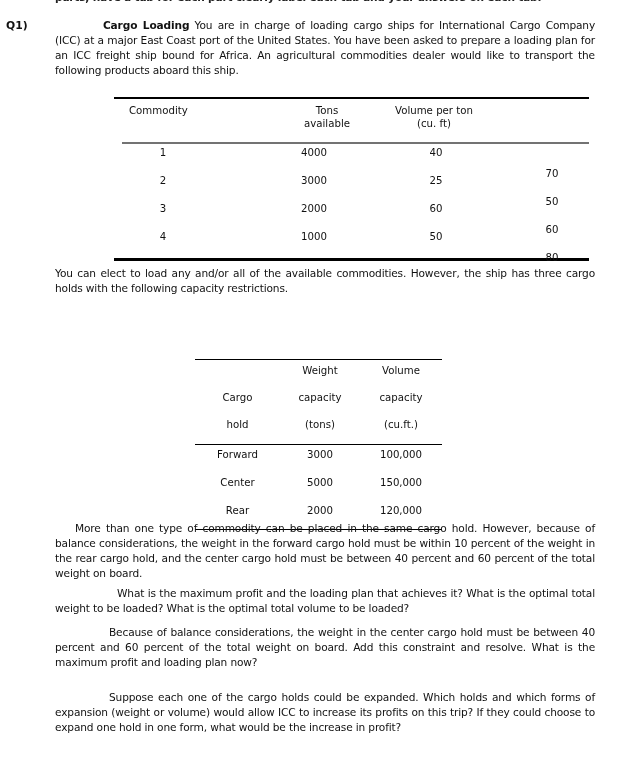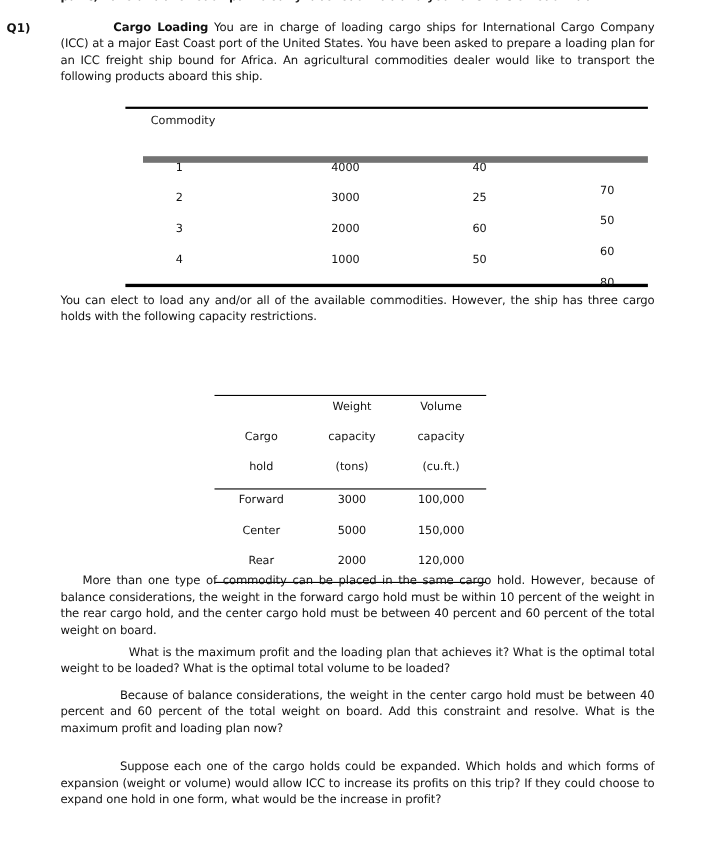--- a/index.html
+++ b/index.html
@@ -39,22 +39,22 @@
     .indent3 { text-indent: 62px; }
     .indent4 { text-indent: 54px; }
 
     
     .t1 {
       left: 114px; top: 97px; width: 475px; height: 159px;
       border-top: 2px solid #000;
       border-bottom: 3px solid #000;
     }
     .t1 .hdr {
-      position: absolute; top: 0; left: 16px; right: 0; height: 43px;
-      border-bottom: 6px solid #737373;
+      position: absolute; top: 0; left: 8px; right: 0; height: 43px;
+      border-bottom: 2px solid #737373;
     }
     .t1 .cell {
       position: absolute;
       line-height: 13px;
       font-size: 10.2px;
       text-align: center;
     }
     .t1 .hdr .c0 { left: 7px; top: 5px; text-align: left; }
     .t1 .hdr .c1 { left: 160px; top: 5px; width: 90px; }
     .t1 .hdr .c2 { left: 262px; top: 5px; width: 100px; }
@@ -91,20 +91,28 @@
 
 <div class="abs clipped-top">parts, have a tab for each part clearly label each tab and your answers on each tab.</div>
 
 <div class="abs qlabel">Q1)</div>
 
 <div class="abs para indent1" style="top:18px;"><span class="lead">Cargo Loading</span><span> You are in charge of loading cargo ships for International Cargo Company (ICC) at a major East Coast port of the United States. You have been asked to prepare a loading plan for an ICC freight ship bound for Africa. An agricultural commodities dealer would like to transport the following products aboard this ship.</span></div>
 
 <div class="abs t1">
   <div class="hdr">
     <div class="cell c0"><span>Commodity</span></div>
+    <div class="cell c1">
+        <div>Tons</div>
+        <div>available</div>
+      </div>
+    <div class="cell c2">
+        <div>Volume per ton</div>
+        <div>(cu. ft)</div>
+      </div>
   </div>
   <div class="row" style="top:47px;">
     <div class="cell c0">1</div>
     <div class="cell c1">4000</div>
     <div class="cell c2">40</div>
     <div class="cell c3">70</div>
   </div>
   <div class="row" style="top:75px;">
     <div class="cell c0">2</div>
     <div class="cell c1">3000</div>

